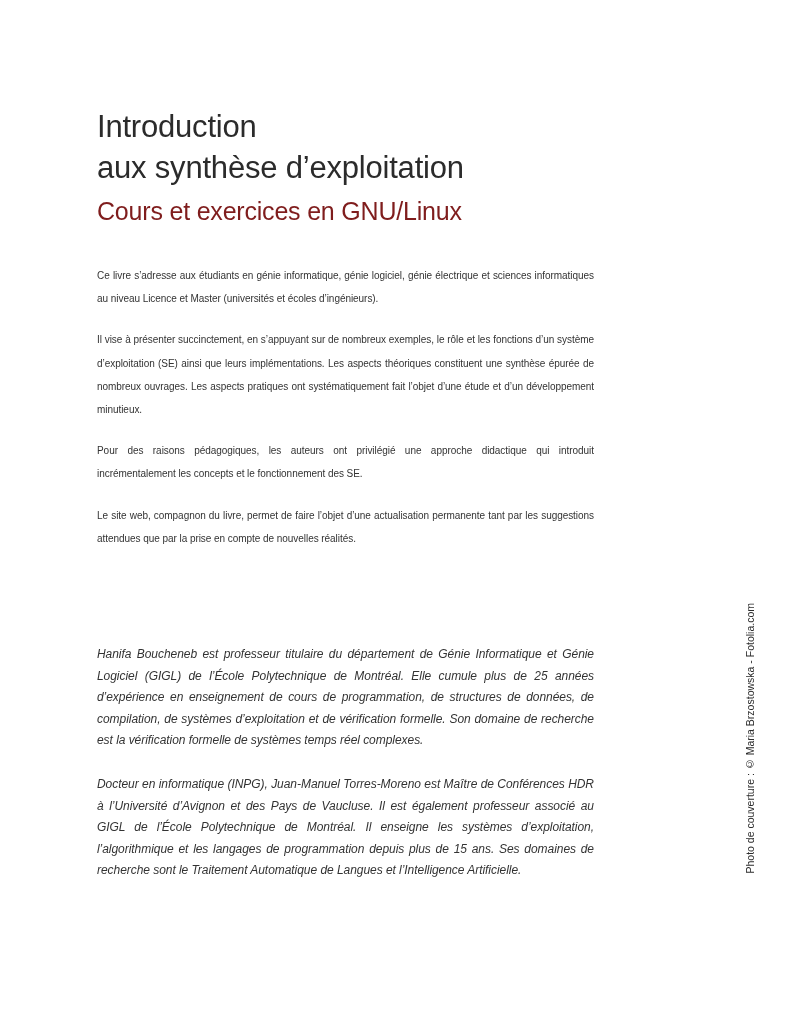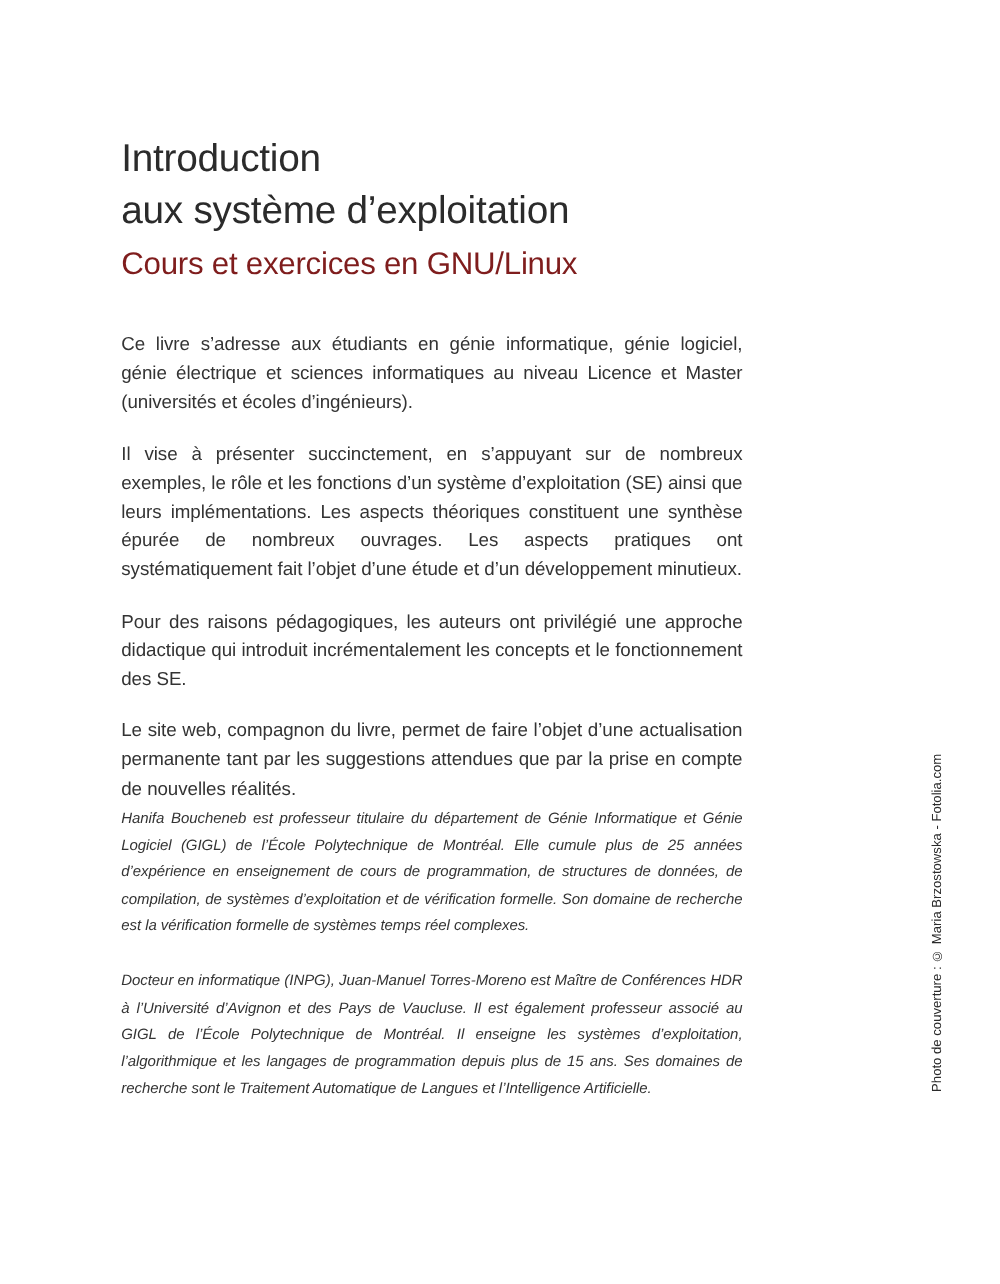--- a/index.html
+++ b/index.html
@@ -44,21 +44,21 @@
   }
 
   
   .body-block {
     position: absolute;
     left: 97px;
     top: 264px;
     width: 497px;
   }
   .body-par {
-    font-size: 15px;
+    font-size: 10px;
     line-height: 23.2px;
     color: #333333;
     margin: 0 0 18px 0;
     text-align: justify;
     letter-spacing: -0.05px;
   }
   .body-par:last-child { margin-bottom: 4px; }
 
   
   .bio-block {
@@ -145,21 +145,21 @@
   }
   .qr-wrap svg { display: block; }
 </style>
 </head>
 <body>
 
 <div class="page">
 
   <div class="title-block">
     <div class="title-line">Introduction</div>
-    <div class="title-line">aux système d’exploitation</div>
+    <div class="title-line">aux synthèse d’exploitation</div>
     <div class="subtitle-line">Cours et exercices en GNU/Linux</div>
   </div>
 
   <div class="body-block">
     <p class="body-par">Ce livre s’adresse aux étudiants en génie informatique, génie logiciel, génie électrique et sciences informatiques au niveau Licence et Master (universités et écoles d’ingénieurs).</p>
     <p class="body-par">Il vise à présenter succinctement, en s’appuyant sur de nombreux exemples, le rôle et les fonctions d’un système d’exploitation (SE) ainsi que leurs implémentations. Les aspects théoriques constituent une synthèse épurée de nombreux ouvrages. Les aspects pratiques ont systématiquement fait l’objet d’une étude et d’un développement minutieux.</p>
     <p class="body-par">Pour des raisons pédagogiques, les auteurs ont privilégié une approche didactique qui introduit incrémentalement les concepts et le fonctionnement des SE.</p>
     <p class="body-par">Le site web, compagnon du livre, permet de faire l’objet d’une actualisation permanente tant par les suggestions attendues que par la prise en compte de nouvelles réalités.</p>
   </div>
 

